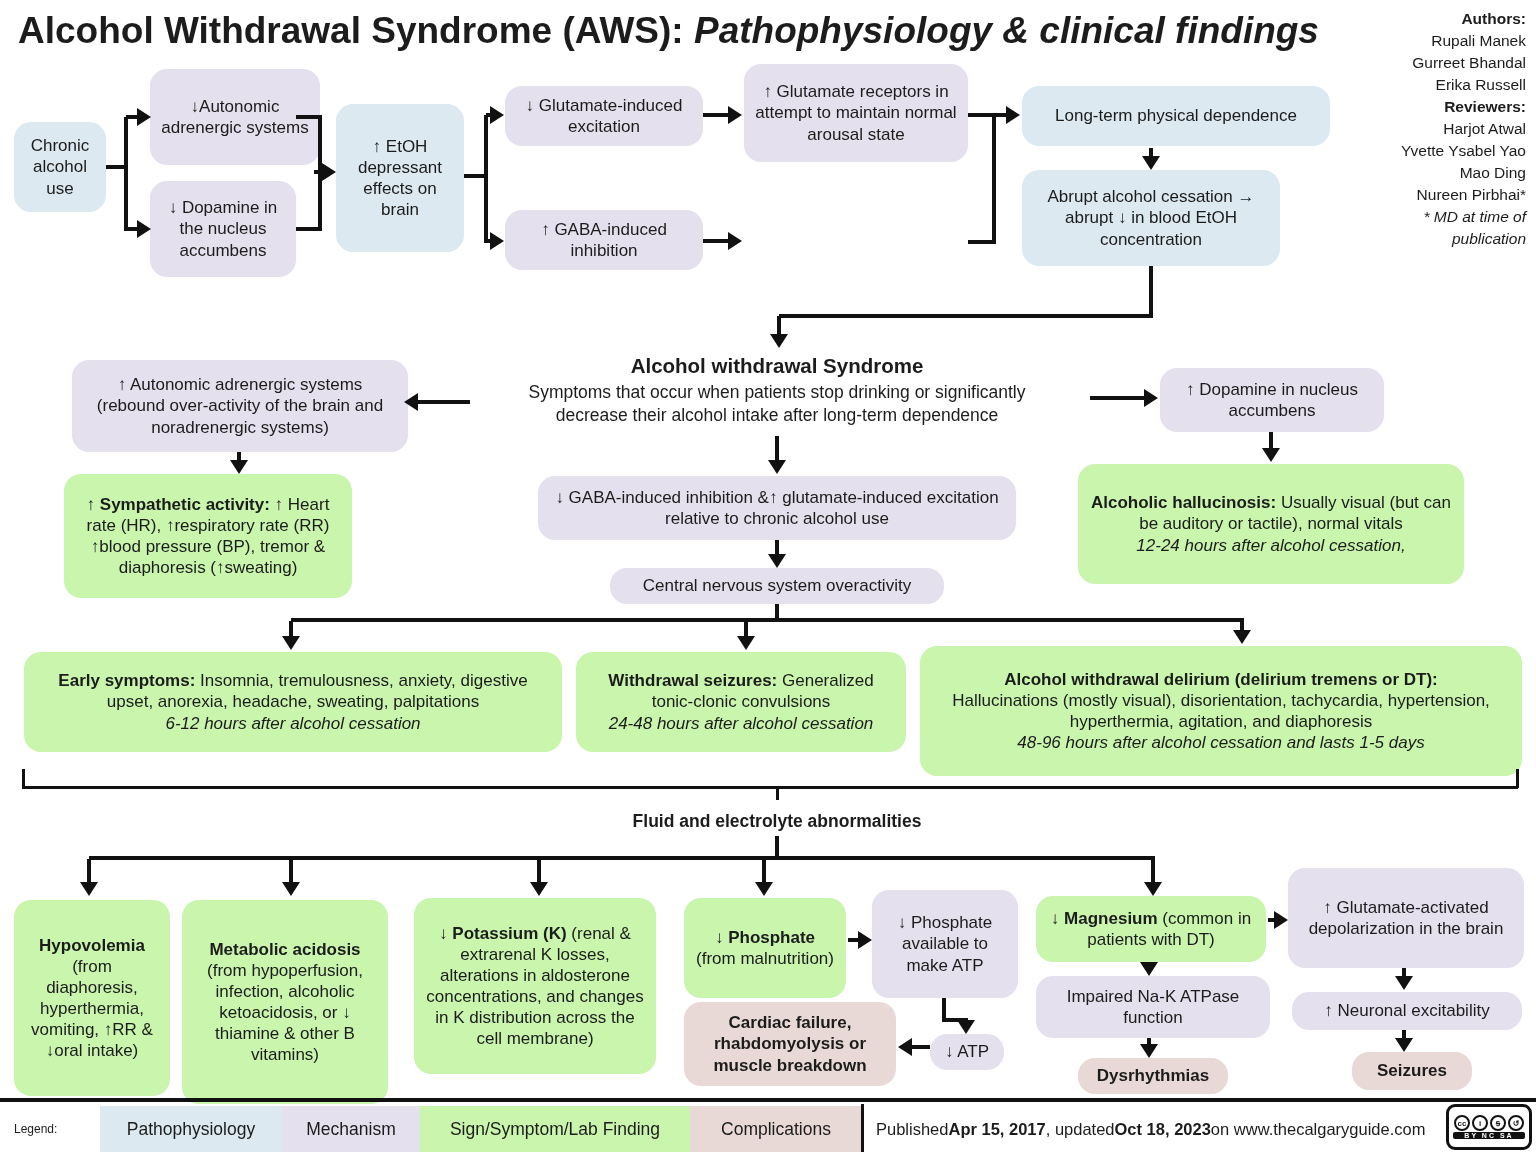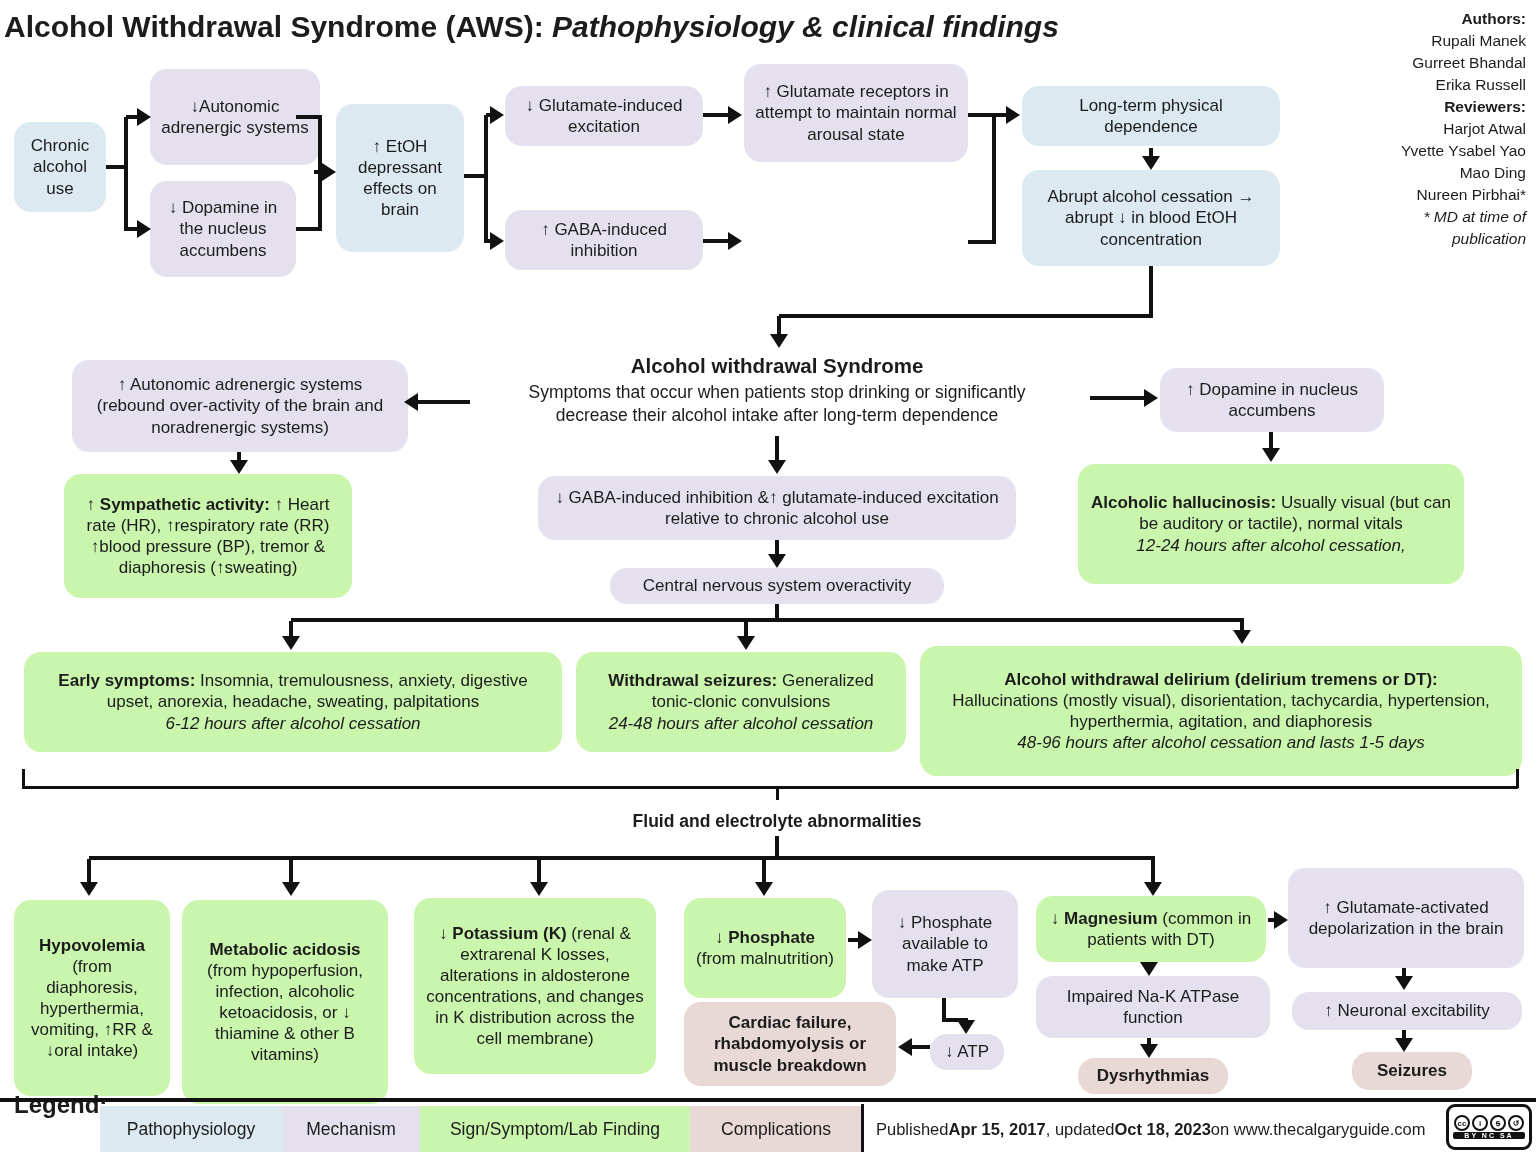--- a/index.html
+++ b/index.html
@@ -11,34 +11,34 @@
   .c-purple{background:#e4e0ed;}
   .c-green{background:#c9f5ad;}
   .c-pink{background:#e8d9d6;}
   .it{font-style:italic;}
   .nrm{font-style:normal;}
   .ln{position:absolute;background:#111;}
   .ah{position:absolute;width:0;height:0;border-style:solid;border-color:transparent;}
   .ad{border-left-width:9px;border-right-width:9px;border-top:14px solid #111;border-bottom:0;}
   .ar{border-top-width:9px;border-bottom-width:9px;border-left:14px solid #111;border-right:0;}
   .al{border-top-width:9px;border-bottom-width:9px;border-right:14px solid #111;border-left:0;}
-  #title{position:absolute;left:4px;top:10px;font-size:30px;font-weight:bold;white-space:nowrap;}
+  #title{position:absolute;left:18px;top:10px;font-size:37px;font-weight:bold;white-space:nowrap;}
   #title .ti{font-style:italic;}
   #credits{position:absolute;right:10px;top:8px;text-align:right;font-size:15.5px;line-height:1.42;}
   #credits .b{font-weight:bold;}
   #credits .i{font-style:italic;}
   #aws-head{position:absolute;left:420px;top:354px;width:714px;text-align:center;}
   #aws-head .h1{font-size:20.5px;font-weight:bold;margin-bottom:3px;}
   #aws-head .sub{font-size:17.5px;line-height:1.32;}
   #fluid-head{position:absolute;left:527px;top:811px;width:500px;text-align:center;
               font-size:17.5px;font-weight:bold;}
   .lgbox{position:absolute;top:1106px;height:46px;display:flex;align-items:center;justify-content:center;
          font-size:17.5px;}
-  #legend-label{position:absolute;left:14px;top:1082px;height:46px;display:flex;align-items:center;
-                font-size:24px;font-weight:bold;}
+  #legend-label{position:absolute;left:14px;top:1106px;height:46px;display:flex;align-items:center;
+                font-size:12px;font-weight:normal;}
   #footer{position:absolute;left:876px;top:1106px;width:556px;height:46px;display:flex;
           align-items:center;font-size:16.5px;}
   #footer b{font-weight:bold;}
   #cc{position:absolute;left:1446px;top:1104px;width:86px;height:46px;border:3px solid #111;
       border-radius:9px;box-sizing:border-box;background:#fff;display:flex;flex-direction:column;
       align-items:center;justify-content:center;gap:1px;}
   #cc .row{display:flex;gap:2px;}
   #cc .cir{width:16px;height:16px;border:2px solid #111;border-radius:50%;box-sizing:border-box;
            display:flex;align-items:center;justify-content:center;font-size:8px;font-weight:bold;}
   #cc .strike{text-decoration:line-through;}
@@ -80,21 +80,21 @@
     </div>
   <div class="bx c-purple" style="left:505px;top:86px;width:198px;height:60px">
       <span>↓ Glutamate-induced excitation</span>
     </div>
   <div class="bx c-purple" style="left:505px;top:210px;width:198px;height:60px">
       <span>↑ GABA-induced inhibition</span>
     </div>
   <div class="bx c-purple" style="left:744px;top:64px;width:224px;height:98px">
       <span>↑ Glutamate receptors in attempt to maintain normal arousal state</span>
     </div>
-  <div class="bx c-blue" style="left:1022px;top:86px;width:258px;height:60px">
+  <div class="bx c-blue" style="left:1022px;top:86px;width:308px;height:60px">
       <span>Long-term physical dependence</span>
     </div>
   <div class="bx c-blue" style="left:1022px;top:170px;width:258px;height:96px">
       <span>Abrupt alcohol cessation → abrupt ↓ in blood EtOH concentration</span>
     </div>
 
   <div id="aws-head">
     <div class="h1">Alcohol withdrawal Syndrome</div>
     <div class="sub">Symptoms that occur when patients stop drinking or significantly</div>
     <div class="sub">decrease their alcohol intake after long-term dependence</div>

